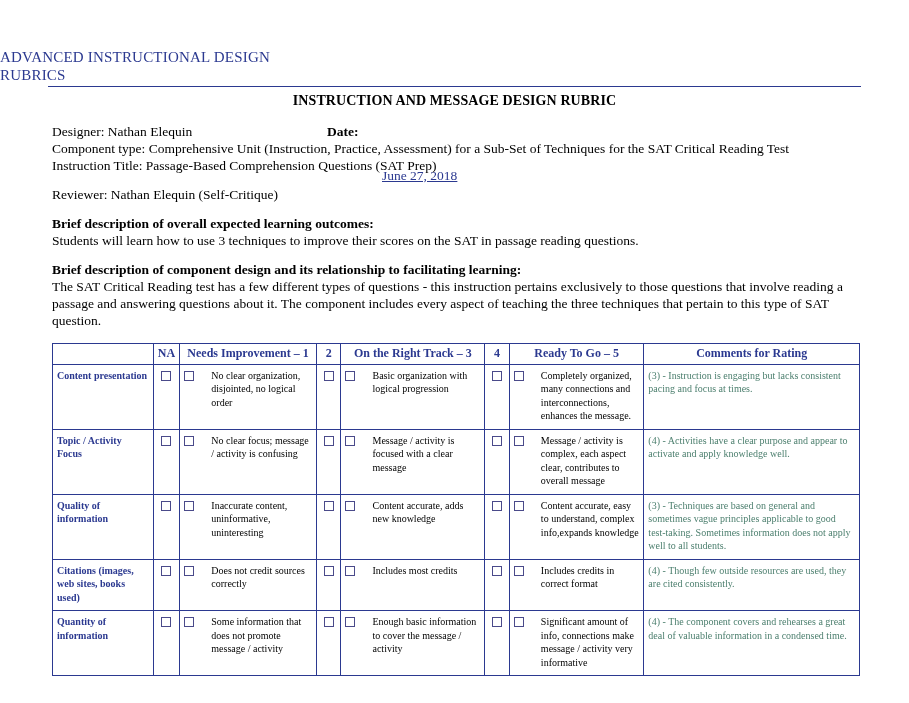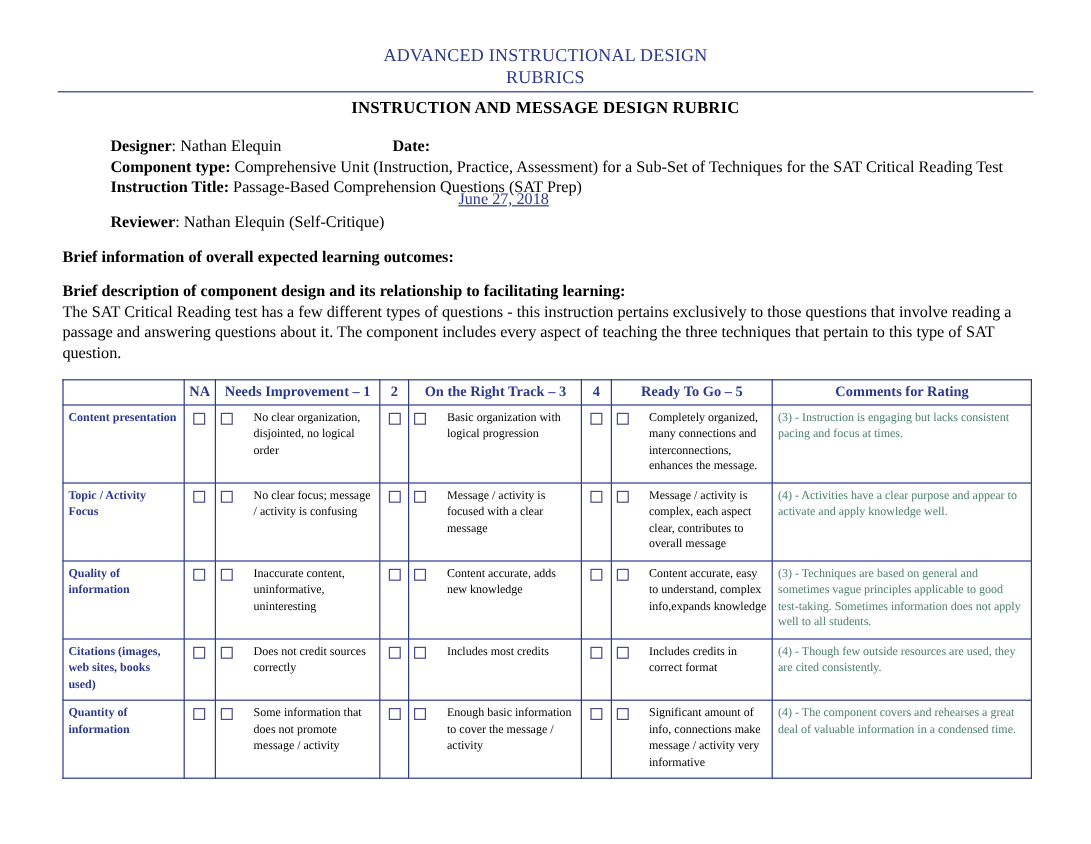--- a/index.html
+++ b/index.html
@@ -15,22 +15,22 @@
     overflow: hidden;
   }
   .page {
     position: relative;
     width: 909px;
     height: 703px;
     padding: 0;
     box-sizing: border-box;
   }
   .header-block {
-    text-align: center;
-    margin-top: 38px;
+    text-align: left;
+    margin-top: 48px;
   }
   .doc-title-1, .doc-title-2 {
     color: #2b3990;
     font-size: 15px;
     line-height: 18px;
     letter-spacing: 0.2px;
   }
   .rule {
     border-bottom: 1.5px solid #2b3990;
     margin: 2px 48px 0 48px;
@@ -45,22 +45,21 @@
   .meta {
     margin: 14px 52px 0 52px;
     font-size: 13.5px;
     line-height: 17px;
   }
   .meta .row {
     position: relative;
     white-space: nowrap;
   }
   .meta b {
-    font-weight: bold;
-    margin-left: 40px;
+    font-weight: normal;
   }
   .date-label {
     position: absolute;
     left: 275px;
     font-weight: bold;
   }
   .date-value {
     position: absolute;
     left: 330px;
     color: #2b3990;
@@ -157,21 +156,22 @@
       <b>Component type:</b><span> Comprehensive Unit (Instruction, Practice, Assessment) for a Sub-Set of Techniques for the SAT Critical Reading Test</span>
     </div>
     <div class="row">
       <b>Instruction Title:</b><span> Passage-Based Comprehension Questions (SAT Prep)</span>
     </div>
     <div class="spacer-sm"></div>
     <div class="row">
       <b>Reviewer</b><span>: Nathan Elequin (Self-Critique)</span>
     </div>
     <div class="spacer-sm"></div>
-    <div class="section-head">Brief information of overall expected learning outcomes:</div>
+    <div class="section-head">Brief description of overall expected learning outcomes:</div>
+    <div class="section-body">Students will learn how to use 3 techniques to improve their scores on the SAT in passage reading questions.</div>
     <div class="spacer-sm"></div>
     <div class="section-head">Brief description of component design and its relationship to facilitating learning:</div>
     <div class="section-body">The SAT Critical Reading test has a few different types of questions - this instruction pertains exclusively to those questions that involve reading a passage and answering questions about it. The component includes every aspect of teaching the three techniques that pertain to this type of SAT question.</div>
   </div>
 
   <table class="rubric">
     <colgroup>
       <col class="c-crit">
         <col class="c-na">
         <col class="c-lvl1">

